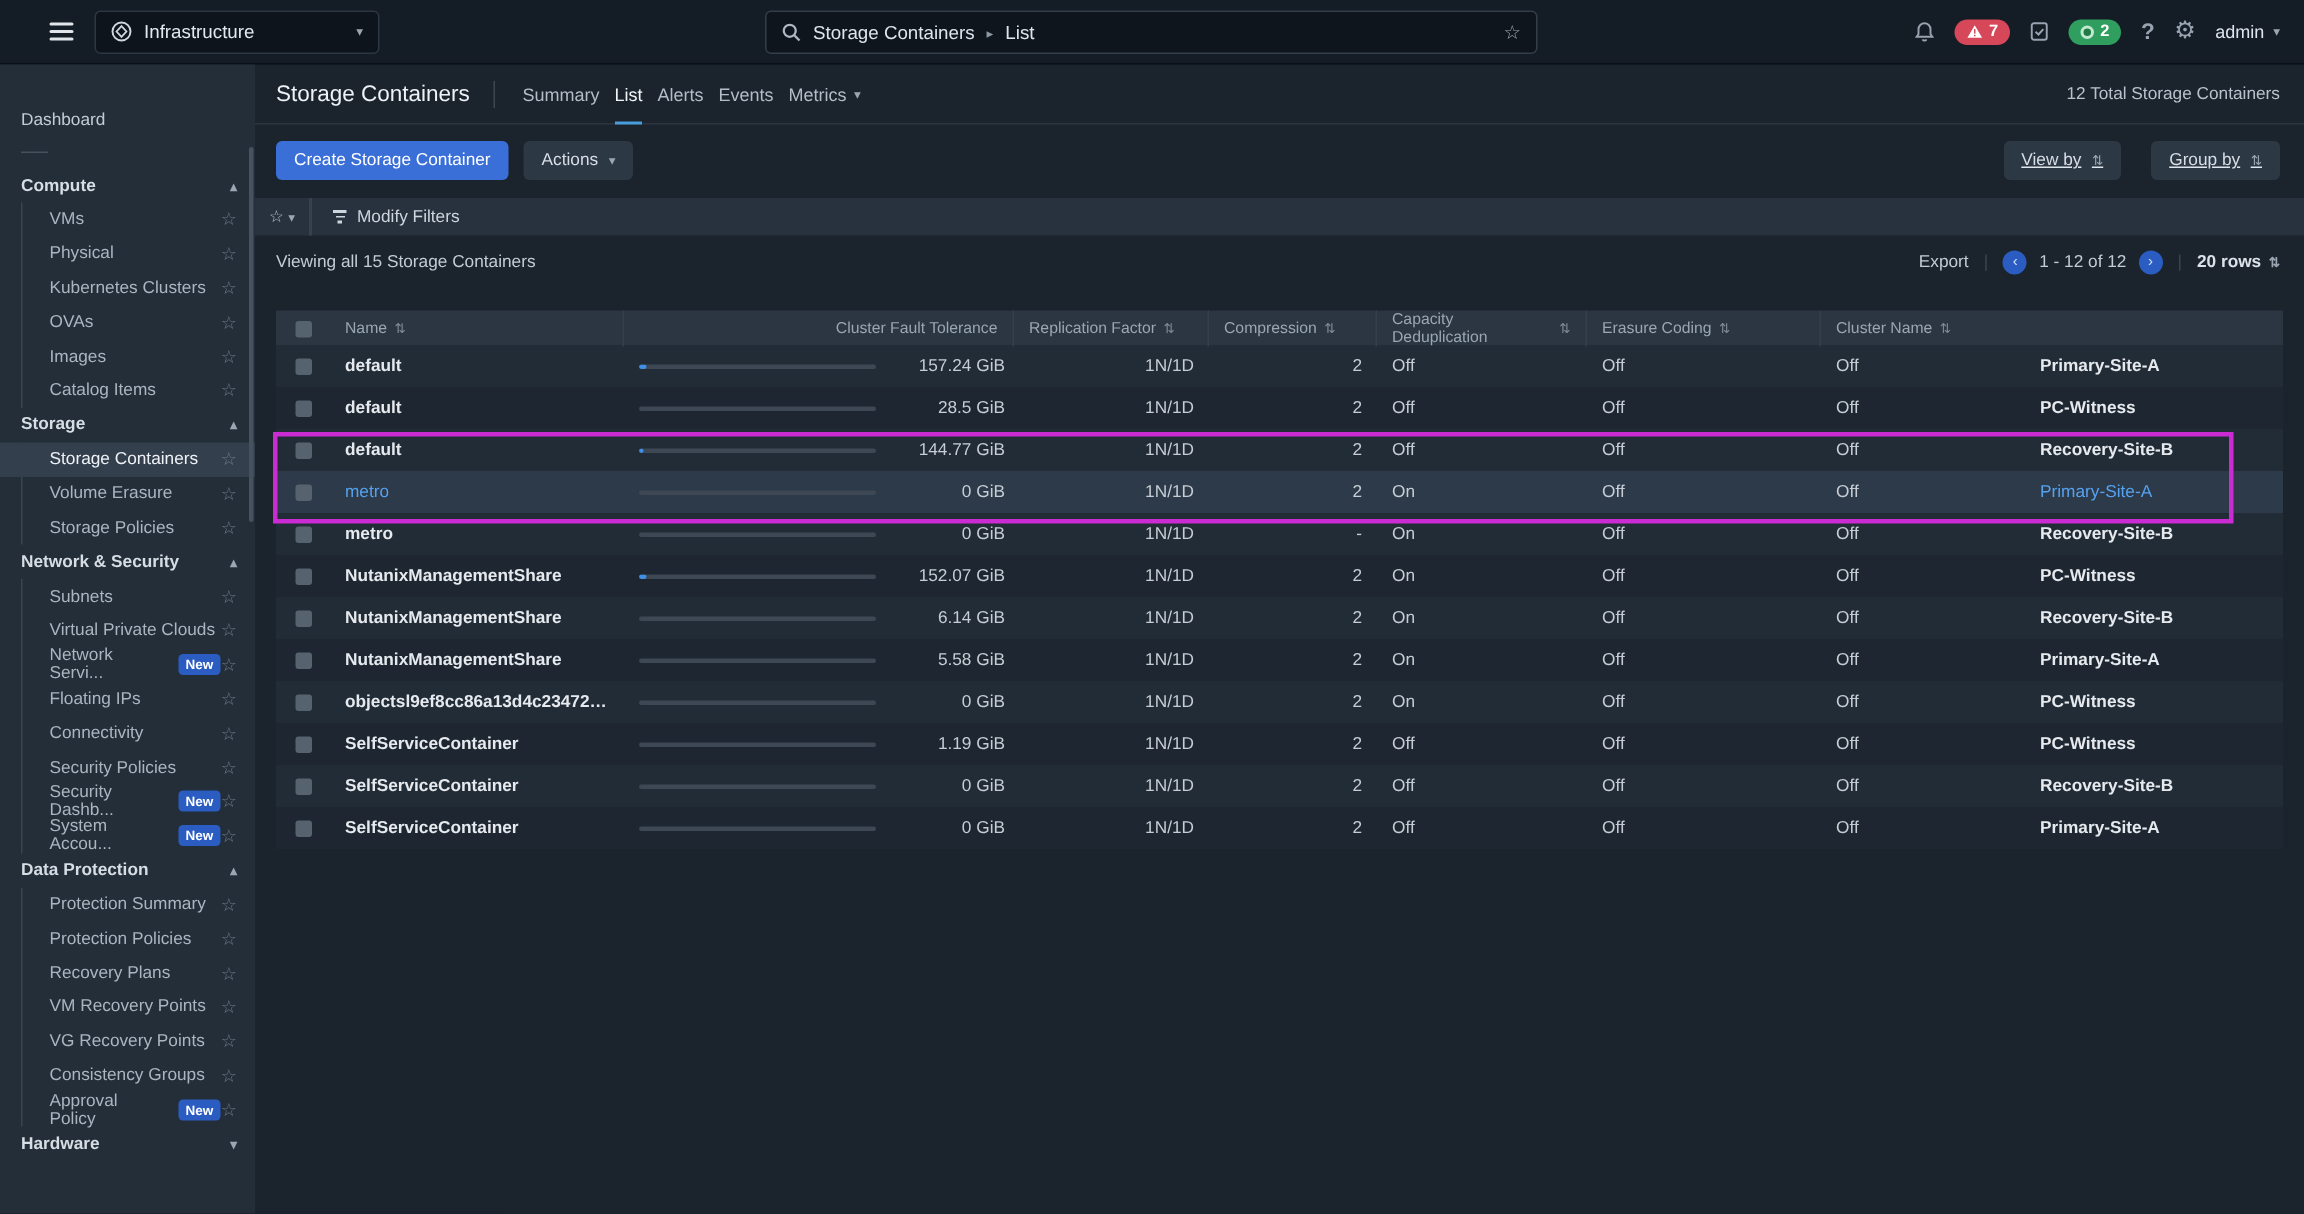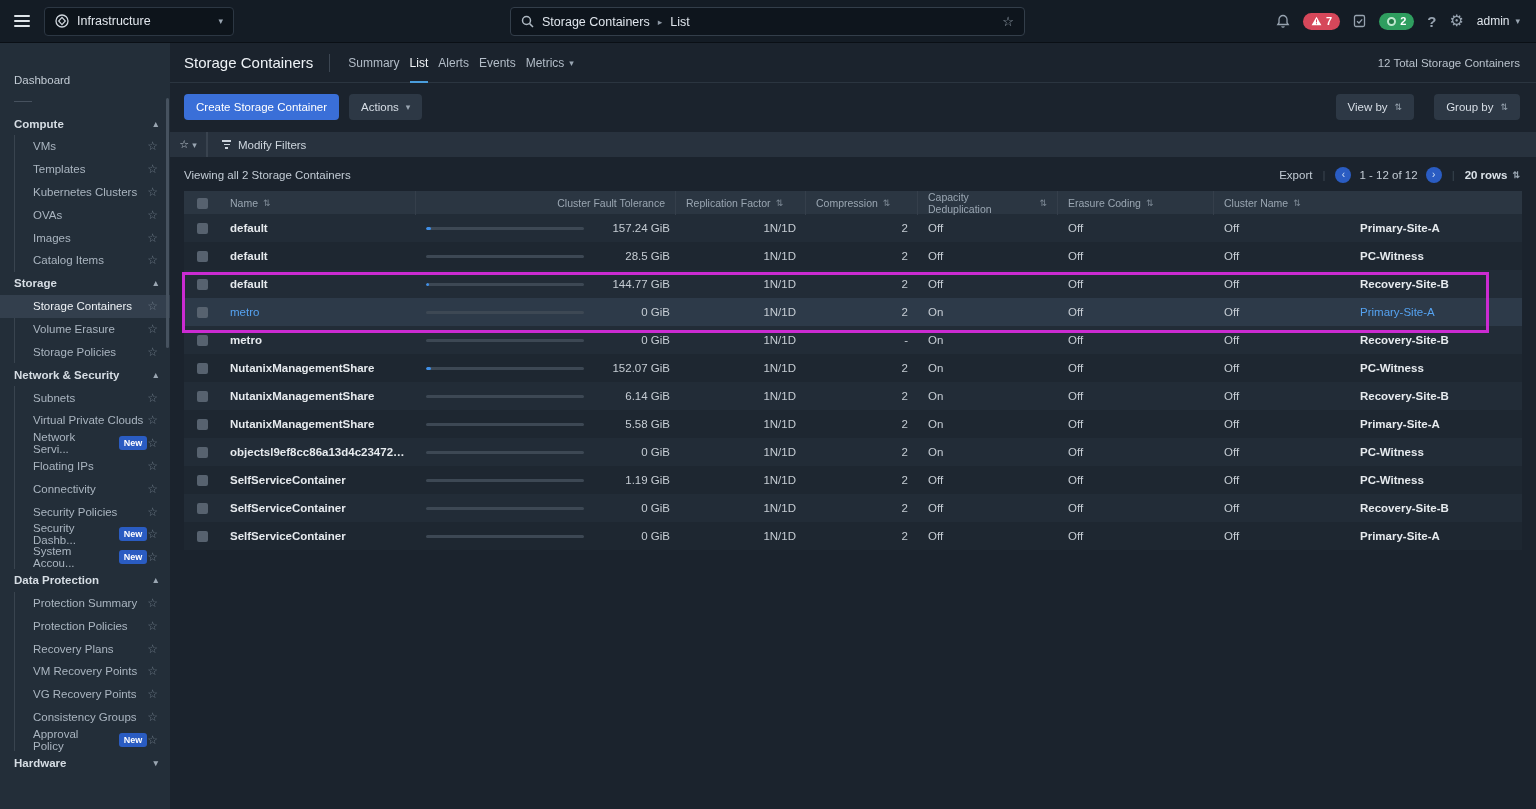--- a/index.html
+++ b/index.html
@@ -1,20 +1,20 @@
 <!DOCTYPE html>
 <html><head>
 <meta charset="utf-8">
 <style>
   * { margin:0; padding:0; box-sizing:border-box; }
   html,body { width:1536px; height:809px; overflow:hidden; background:#1b232d;
     font-family:"Liberation Sans", sans-serif; color:#dfe5ec; }
 
   
-  .topbar { height:43px; background:#141c25; display:flex; align-items:center; position:relative; border-bottom:1px solid #0a0f15; }
+  .topbar { height:43px; background:#141c25; display:flex; align-items:center; position:relative; border-bottom:1px solid #0a0f15;padding-left:19px; }
   .hamburger { width:44px; height:43px; display:flex; flex-direction:column; justify-content:center; align-items:center; gap:3px; cursor:pointer; }
   .hamburger i { display:block; width:16px; height:2px; background:#dfe5ea; border-radius:1px; }
   .app-switcher { height:29px; min-width:190px; background:#0d141b; border:1px solid #2c3743; border-radius:4px;
     display:flex; align-items:center; gap:8px; padding:0 10px; font-size:12.5px; color:#e3e8ee; cursor:pointer; }
   .app-switcher .spacer { flex:1; }
   .caret { font-size:9px; color:#9aa6b2; }
   .searchbox { position:absolute; left:510px; width:515px; height:29px; top:7px; background:#0e151d;
     border:1px solid #333e4a; border-radius:4px; display:flex; align-items:center; padding:0 10px; gap:8px; font-size:12.5px; }
   .searchbox .crumb-sep { color:#8d98a4; font-size:9px; }
   .searchbox .star { margin-left:auto; color:#9aa6b2; font-size:13px; }
@@ -53,42 +53,42 @@
   .tab { font-size:12px; color:#b3bdc8; height:100%; display:flex; align-items:center; gap:5px; cursor:pointer; position:relative; }
   .tab.active { color:#f2f5f8; }
   .tab.active::after { content:""; position:absolute; left:0; right:0; bottom:-1px; height:2px; background:#4a9ddc; }
   .total { margin-left:auto; font-size:11.5px; color:#b9c2cc; }
 
   .toolbar { display:flex; align-items:center; padding:11px 16px 10px 14px; }
   .btn { height:26px; border-radius:4px; display:inline-flex; align-items:center; gap:7px; padding:0 12px;
     font-size:11.5px; color:#d7dee6; background:#2d3845; cursor:pointer; border:none; }
   .btn.primary { background:#3a6fd8; color:#fff; }
   .btn + .btn { margin-left:10px; }
-  .toolbar .right { margin-left:auto; display:flex; gap:10px; }
+  .toolbar .right { margin-left:auto; display:flex; gap:10px;text-decoration:underline; }
   .updown { font-size:9px; color:#9aa6b2; }
 
   .filterbar { height:25px; background:#28323e; display:flex; align-items:center; margin:2px 0 0 0; }
   .filter-left { width:37px; height:100%; display:flex; align-items:center; justify-content:center; gap:3px; border-right:1px solid #39434f; color:#b7c1cb; font-size:11px; cursor:pointer; }
   .filter-input { flex:1; height:100%; background:transparent; border:none; outline:none; color:#dfe5ec; font-size:11.5px; padding:0 12px; font-family:"Liberation Sans",sans-serif; }
   .filter-input::placeholder { color:#76828f; }
   .filter-right { height:100%; display:flex; align-items:center; gap:7px; padding:0 14px; border-left:1px solid #39434f; font-size:11.5px; color:#cdd5dd; cursor:pointer; }
   .funnel { display:flex; flex-direction:column; align-items:center; gap:2px; }
   .funnel i { display:block; height:1.5px; background:#cdd5dd; }
   .funnel i:nth-child(1){ width:9px; } .funnel i:nth-child(2){ width:6px; } .funnel i:nth-child(3){ width:3px; }
 
   .meta-row { display:flex; align-items:center; padding:10px 16px 8px 14px; font-size:11.5px; color:#c3ccd5; }
   .meta-right { margin-left:auto; display:flex; align-items:center; gap:10px; }
   .meta-sep { color:#3c4752; }
   .pager { display:flex; align-items:center; gap:8px; }
   .pg-btn { width:16px; height:16px; border-radius:50%; background:#2a5cc2; color:#cfe0f6; font-size:10px;
     display:flex; align-items:center; justify-content:center; cursor:pointer; line-height:1; }
   .rows-select { display:flex; align-items:center; gap:5px; font-weight:bold; color:#dbe2e9; cursor:pointer; }
 
   
-  .tablewrap { margin:0 14px; position:relative; }
+  .tablewrap { margin:16px 14px; position:relative; }
   .trow { display:grid; grid-template-columns:36px 196px 260px 130px 112px 140px 156px 136px 1fr; align-items:center; }
   .thead { height:23px; background:#2b3642; color:#9aa6b2; font-size:10.5px; }
   .thead .cell { border-right:1px solid #353f4b; height:100%; display:flex; align-items:center; }
   .thead .cell:last-child, .thead .cell.cb { border-right:none; }
   .cell { padding:0 10px; display:flex; align-items:center; gap:5px; min-width:0; }
   .cell.al-right { justify-content:flex-end; text-align:right; }
   .cb-box { width:11px; height:11px; border-radius:2px; background:#57626f; cursor:pointer; flex:none; }
   .cell.cb { justify-content:center; padding:0; }
   .brow { height:28px; font-size:11.5px; color:#c6cdd4; cursor:pointer; }
   .brow:nth-child(odd) { background:#222c37; }
@@ -185,21 +185,21 @@
           <div class="sb-section-h">
             <span>Compute</span>
             <span class="caret">▴</span>
           </div>
           <div class="sb-items">
             <div class="sb-item">
               <span>VMs</span>
               <span class="star">☆</span>
             </div>
             <div class="sb-item">
-              <span>Templates</span>
+              <span>Physical</span>
               <span class="star">☆</span>
             </div>
             <div class="sb-item">
               <span>Kubernetes Clusters</span>
               <span class="star">☆</span>
             </div>
             <div class="sb-item">
               <span>OVAs</span>
               <span class="star">☆</span>
             </div>
@@ -367,21 +367,21 @@
         <span class="funnel">
             <i></i>
             <i></i>
             <i></i>
           </span>
         <span>Modify Filters</span>
       </div>
     </div>
 
     <div class="meta-row">
-      <span>Viewing all 2 Storage Containers</span>
+      <span>Viewing all 15 Storage Containers</span>
       <div class="meta-right">
         <span style="cursor:pointer;">Export</span>
         <span class="meta-sep">|</span>
         <span class="pager">
           <span class="pg-btn">‹</span>
           <span>1 - 12 of 12</span>
           <span class="pg-btn">›</span>
         </span>
         <span class="meta-sep">|</span>
         <span class="rows-select">

